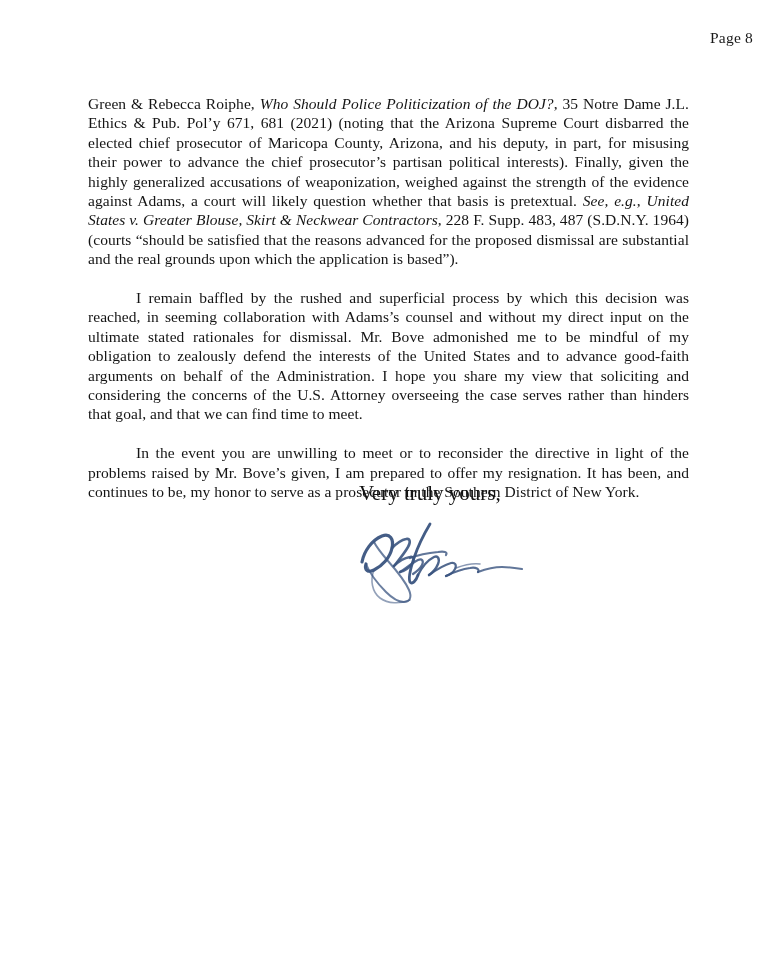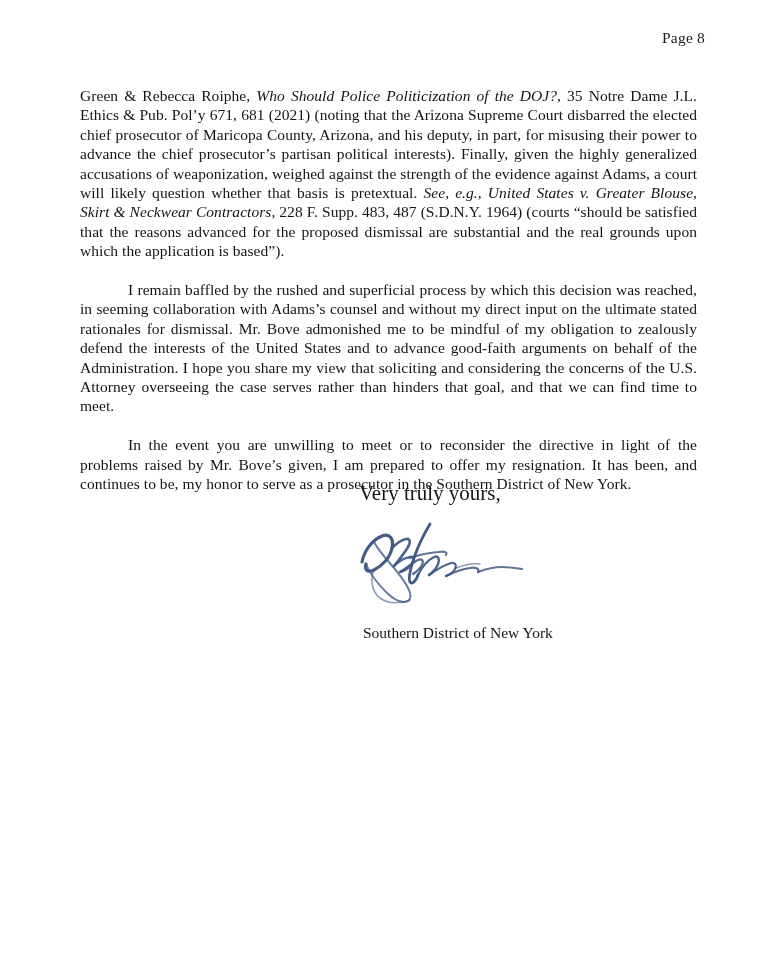--- a/index.html
+++ b/index.html
@@ -23,29 +23,30 @@
   .page-header {
     position: absolute;
     top: 28px;
     left: 0;
     width: 705px;
     text-align: right;
     font-size: 15.5px;
     line-height: 19px;
     color: #1a1a1a;
     letter-spacing: 0.2px;
+    padding-left: 48px;
   }
   .body-block {
     position: absolute;
     left: 72px;
     top: 78px;
     width: 633px;
   }
   p.para {
-    margin: 8px;
+    margin: 16px;
     font-size: 15.5px;
     line-height: 19.4px;
     text-align: justify;
     text-justify: inter-word;
     color: #141414;
     hyphens: none;
     letter-spacing: 0.05px;
   }
   p.para.first {
     text-indent: 0;
@@ -123,16 +124,15 @@
         <path d="M77 57 C84 52, 92 47, 99 45 C103 44, 105 47, 103 51 C101 55, 97 57, 94 58" stroke-width="2.2" opacity="0.88"></path>
         <path d="M94 58 C102 54, 110 51, 118 50 C124 49, 128 51, 126 54" stroke-width="2.2" opacity="0.85"></path>
         <path d="M126 54 C134 51, 142 49, 150 49 C158 49, 164 50, 170 51" stroke-width="2.0" opacity="0.8"></path>
         <path d="M104 50 C112 47, 120 45, 128 46" stroke-width="1.6" opacity="0.6"></path>
         <path d="M22 52 C18 62, 20 74, 28 80 C36 86, 48 86, 58 82" stroke-width="1.6" opacity="0.55"></path>
       </g>
     </svg>
   </div>
 
   <div class="sig-block">
-    <div>Southern District of New York</div>
   </div>
 
 </div>
 
 </body></html>

